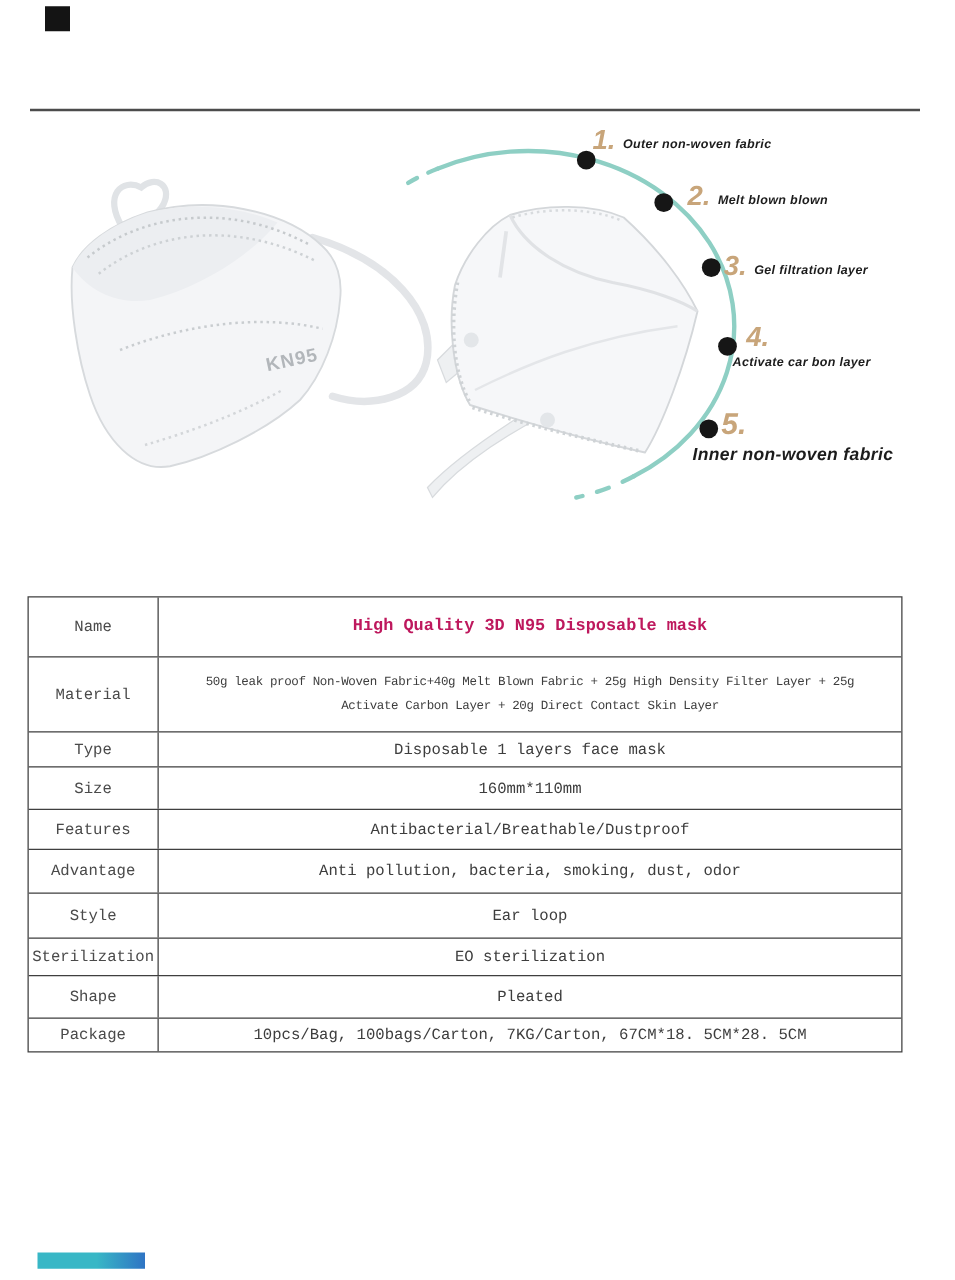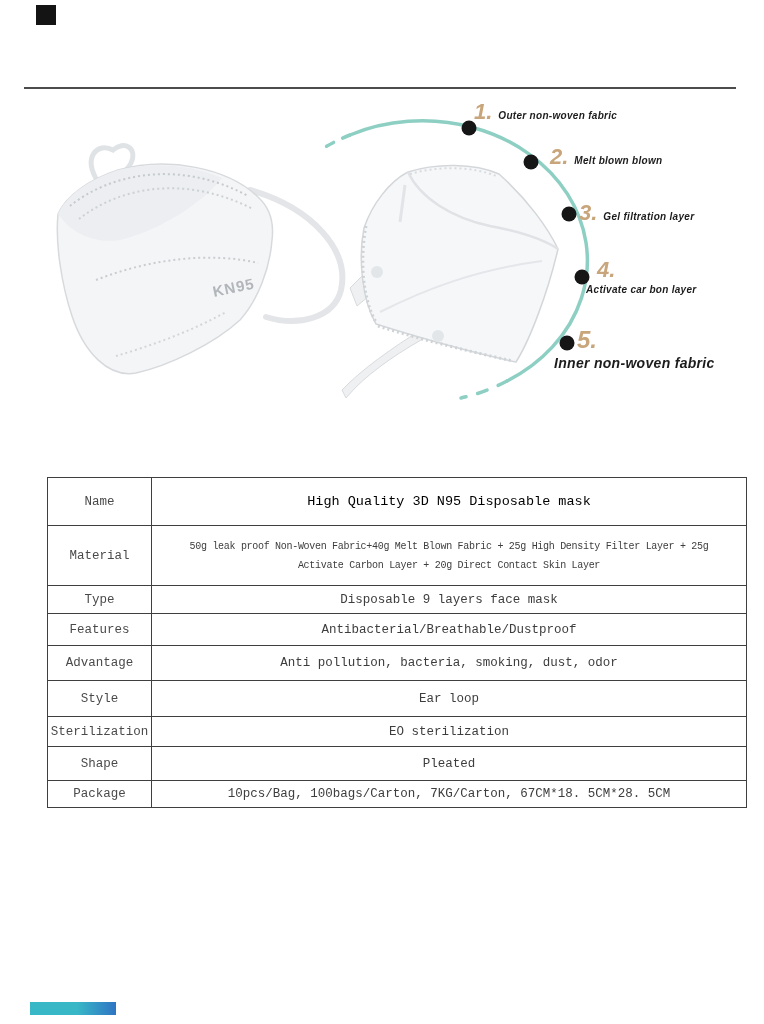--- a/index.html
+++ b/index.html
@@ -24,29 +24,29 @@
   .annot .txt{font-style:italic;font-weight:bold;font-size:10px;letter-spacing:.3px;
     color:var(--label);padding-top:9px;}
   .annot.stacked{display:block;}
   .annot.stacked .txt{padding-top:3px;text-align:center;}
   .annot.stacked .num{display:inline-block;}
   #a5 .num{font-size:24px;}
   #a5 .txt{font-size:14px;}
 
   .spec-table{position:absolute;left:22px;top:477px;width:700px;
     border:1px solid var(--tborder);box-sizing:border-box;
-    font-family:"Liberation Mono","DejaVu Sans Mono",monospace;color:var(--tvalue);margin-left:25px;}
+    font-family:"Liberation Mono","DejaVu Sans Mono",monospace;color:var(--tvalue);}
   .trow{display:flex;border-bottom:1px solid var(--tborder);box-sizing:border-box;}
   .trow:last-child{border-bottom:none;}
   .tlabel{width:104px;flex:0 0 104px;border-right:1px solid var(--tborder);
     display:flex;align-items:center;justify-content:center;text-align:center;
     font-size:12.5px;color:var(--tlabel);box-sizing:border-box;}
   .tvalue{flex:1;display:flex;align-items:center;justify-content:center;text-align:center;
     font-size:12.5px;padding:0 10px;box-sizing:border-box;}
-  .tvalue.title{font-weight:normal;font-size:13.5px;color:#000000;}
+  .tvalue.title{font-weight:bold;font-size:13.5px;color:#be185d;}
   .tvalue.longtext{font-size:10px;letter-spacing:-.3px;line-height:1.9;padding:0 28px;}
 
   .bottom-bar{position:absolute;left:30px;top:1002px;width:86px;height:13px;
     background:linear-gradient(90deg,var(--bar1) 0%,var(--bar1) 55%,var(--bar2) 100%);}
 </style>
 </head>
 <body>
 
 <div class="canvas">
 
@@ -129,21 +129,25 @@
     <div class="trow" style="height:48px">
       <div class="tlabel">Name</div>
       <div class="tvalue title">High Quality 3D N95 Disposable mask</div>
     </div>
     <div class="trow" style="height:60px">
       <div class="tlabel">Material</div>
       <div class="tvalue longtext">50g leak proof Non-Woven Fabric+40g Melt Blown Fabric + 25g High Density Filter Layer + 25g Activate Carbon Layer + 20g Direct Contact Skin Layer</div>
     </div>
     <div class="trow" style="height:28px">
       <div class="tlabel">Type</div>
-      <div class="tvalue">Disposable 9 layers face mask</div>
+      <div class="tvalue">Disposable 1 layers face mask</div>
+    </div>
+    <div class="trow" style="height:34px">
+      <div class="tlabel">Size</div>
+      <div class="tvalue">160mm*110mm</div>
     </div>
     <div class="trow" style="height:32px">
       <div class="tlabel">Features</div>
       <div class="tvalue">Antibacterial/Breathable/Dustproof</div>
     </div>
     <div class="trow" style="height:35px">
       <div class="tlabel">Advantage</div>
       <div class="tvalue">Anti pollution, bacteria, smoking, dust, odor</div>
     </div>
     <div class="trow" style="height:36px">

